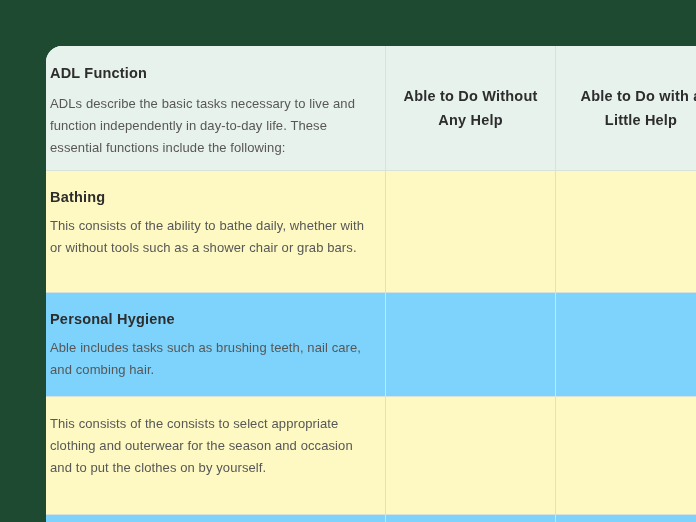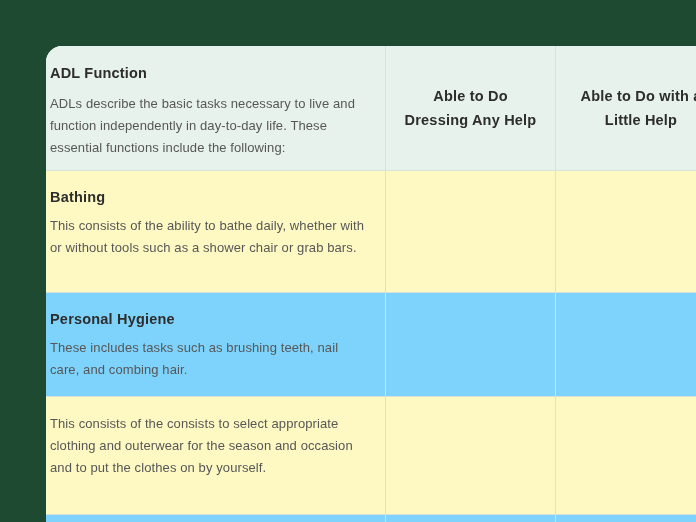--- a/index.html
+++ b/index.html
@@ -66,36 +66,36 @@
 </head>
 <body>
 
 <div class="card">
 
   <div class="cell header fn-cell">
     <div class="title">ADL Function</div>
     <div class="desc">ADLs describe the basic tasks necessary to live and function independently in day-to-day life. These essential functions include the following:</div>
   </div>
   <div class="cell header col-head">
-    <span>Able to Do Dressing Any Help</span>
+    <span>Able to Do Without Any Help</span>
   </div>
   <div class="cell header col-head last-col">
     <span>Able to Do with a Little Help</span>
   </div>
 
   <div class="cell fn-cell">
     <div class="title">Bathing</div>
     <div class="desc">This consists of the ability to bathe daily, whether with or without tools such as a shower chair or grab bars.</div>
   </div>
   <div class="cell"></div>
   <div class="cell last-col"></div>
 
   <div class="cell stripe fn-cell">
     <div class="title">Personal Hygiene</div>
-    <div class="desc">These includes tasks such as brushing teeth, nail care, and combing hair.</div>
+    <div class="desc">Able includes tasks such as brushing teeth, nail care, and combing hair.</div>
   </div>
   <div class="cell stripe"></div>
   <div class="cell stripe last-col"></div>
 
   <div class="cell fn-cell">
     <div class="desc">This consists of the consists to select appropriate clothing and outerwear for the season and occasion and to put the clothes on by yourself.</div>
   </div>
   <div class="cell"></div>
   <div class="cell last-col"></div>
 

